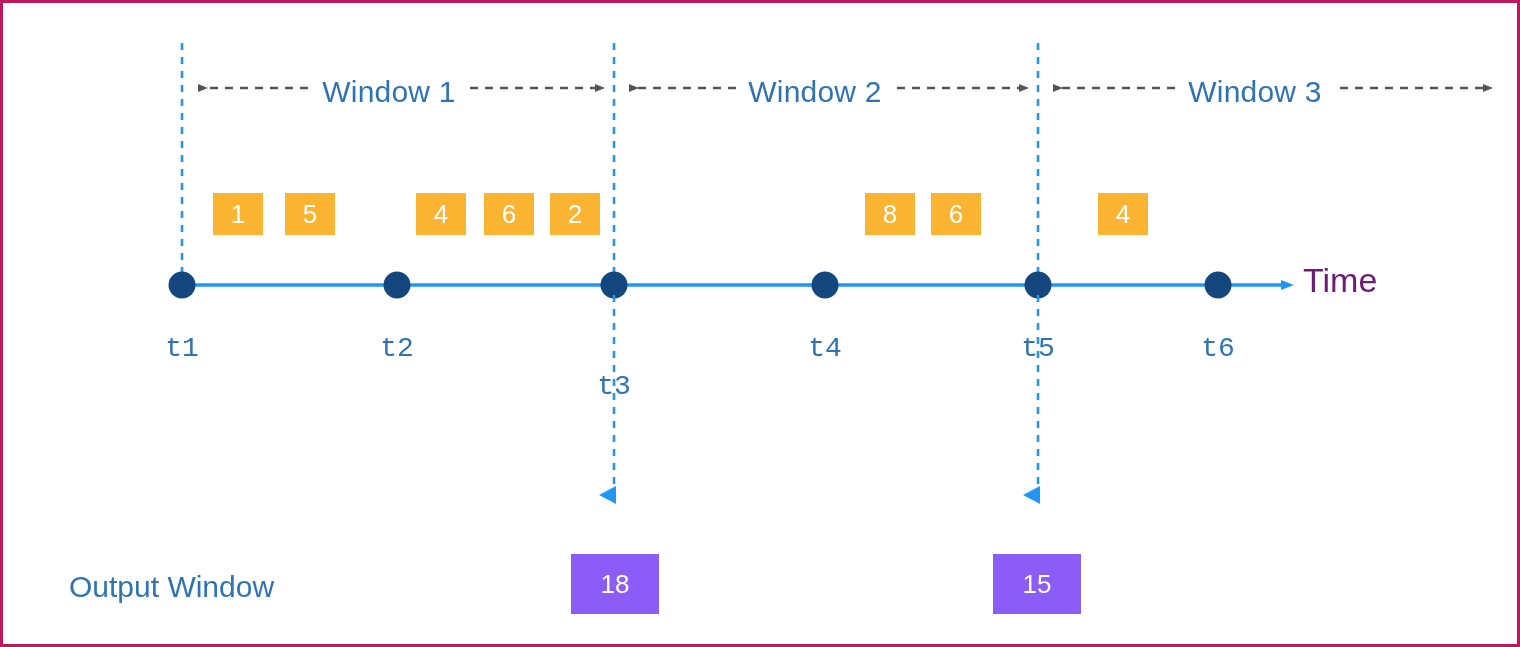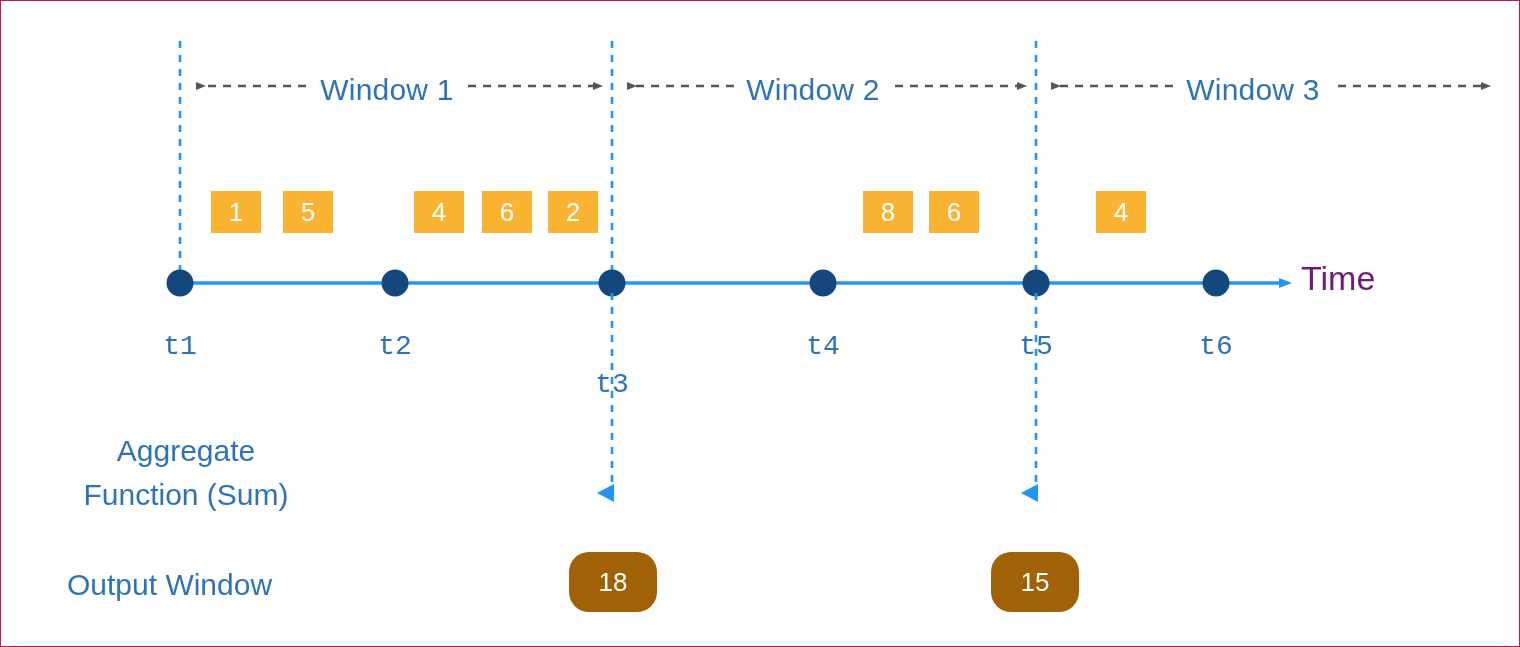--- a/index.html
+++ b/index.html
@@ -8,21 +8,21 @@
     background: #ffffff;
   }
   body {
     font-family: "Liberation Sans", sans-serif;
   }
   #canvas {
     position: relative;
     width: 1520px;
     height: 647px;
     background: #ffffff;
-    border: 1px solid #be185d;
+    border: 3px solid #be185d;
     box-sizing: border-box;
     overflow: hidden;
     padding-left: 40px;
   }
   #svg-layer {
     position: absolute;
     left: 0;
     top: 0;
     width: 1520px;
     height: 647px;
@@ -43,28 +43,27 @@
     color: #ffffff;
     font-size: 26px;
     display: flex;
     align-items: center;
     justify-content: center;
     box-sizing: border-box;
   }
 
   .output-box {
     position: absolute;
-    background: #a16207;
+    background: #8b5cf6;
     color: #ffffff;
     font-size: 26px;
     display: flex;
     align-items: center;
     justify-content: center;
     box-sizing: border-box;
-    border-radius: 20px;
   }
 
   .tick-label {
     position: absolute;
     font-size: 28px;
     color: #2E74B5;
     text-align: center;
     white-space: nowrap;
     font-family: Liberation Mono, monospace;
   }
@@ -155,20 +154,18 @@
 
   <div class="tick-label" style="left:139px; top:330px; width:80px;">t1</div>
   <div class="tick-label" style="left:354px; top:330px; width:80px;">t2</div>
   <div class="tick-label" style="left:571px; top:330px; width:80px;margin-top:38px;">t3</div>
   <div class="tick-label" style="left:782px; top:330px; width:80px;">t4</div>
   <div class="tick-label" style="left:995px; top:330px; width:80px;">t5</div>
   <div class="tick-label" style="left:1175px; top:330px; width:80px;">t6</div>
 
   <div class="axis-label" style="left:1300px; top:258px;">Time</div>
 
-  <div class="side-label" style="left:40px; top:428px; width:290px;">Aggregate
-Function (Sum)</div>
   <div class="side-label" style="left:40px; top:562px; width:290px; text-align:left; padding-left:26px; box-sizing:border-box;">Output Window</div>
 
   <div class="output-box" style="left:568px; top:551px; width:88px; height:60px;">18</div>
   <div class="output-box" style="left:990px; top:551px; width:88px; height:60px;">15</div>
 
 </div>
 
 </body></html>

